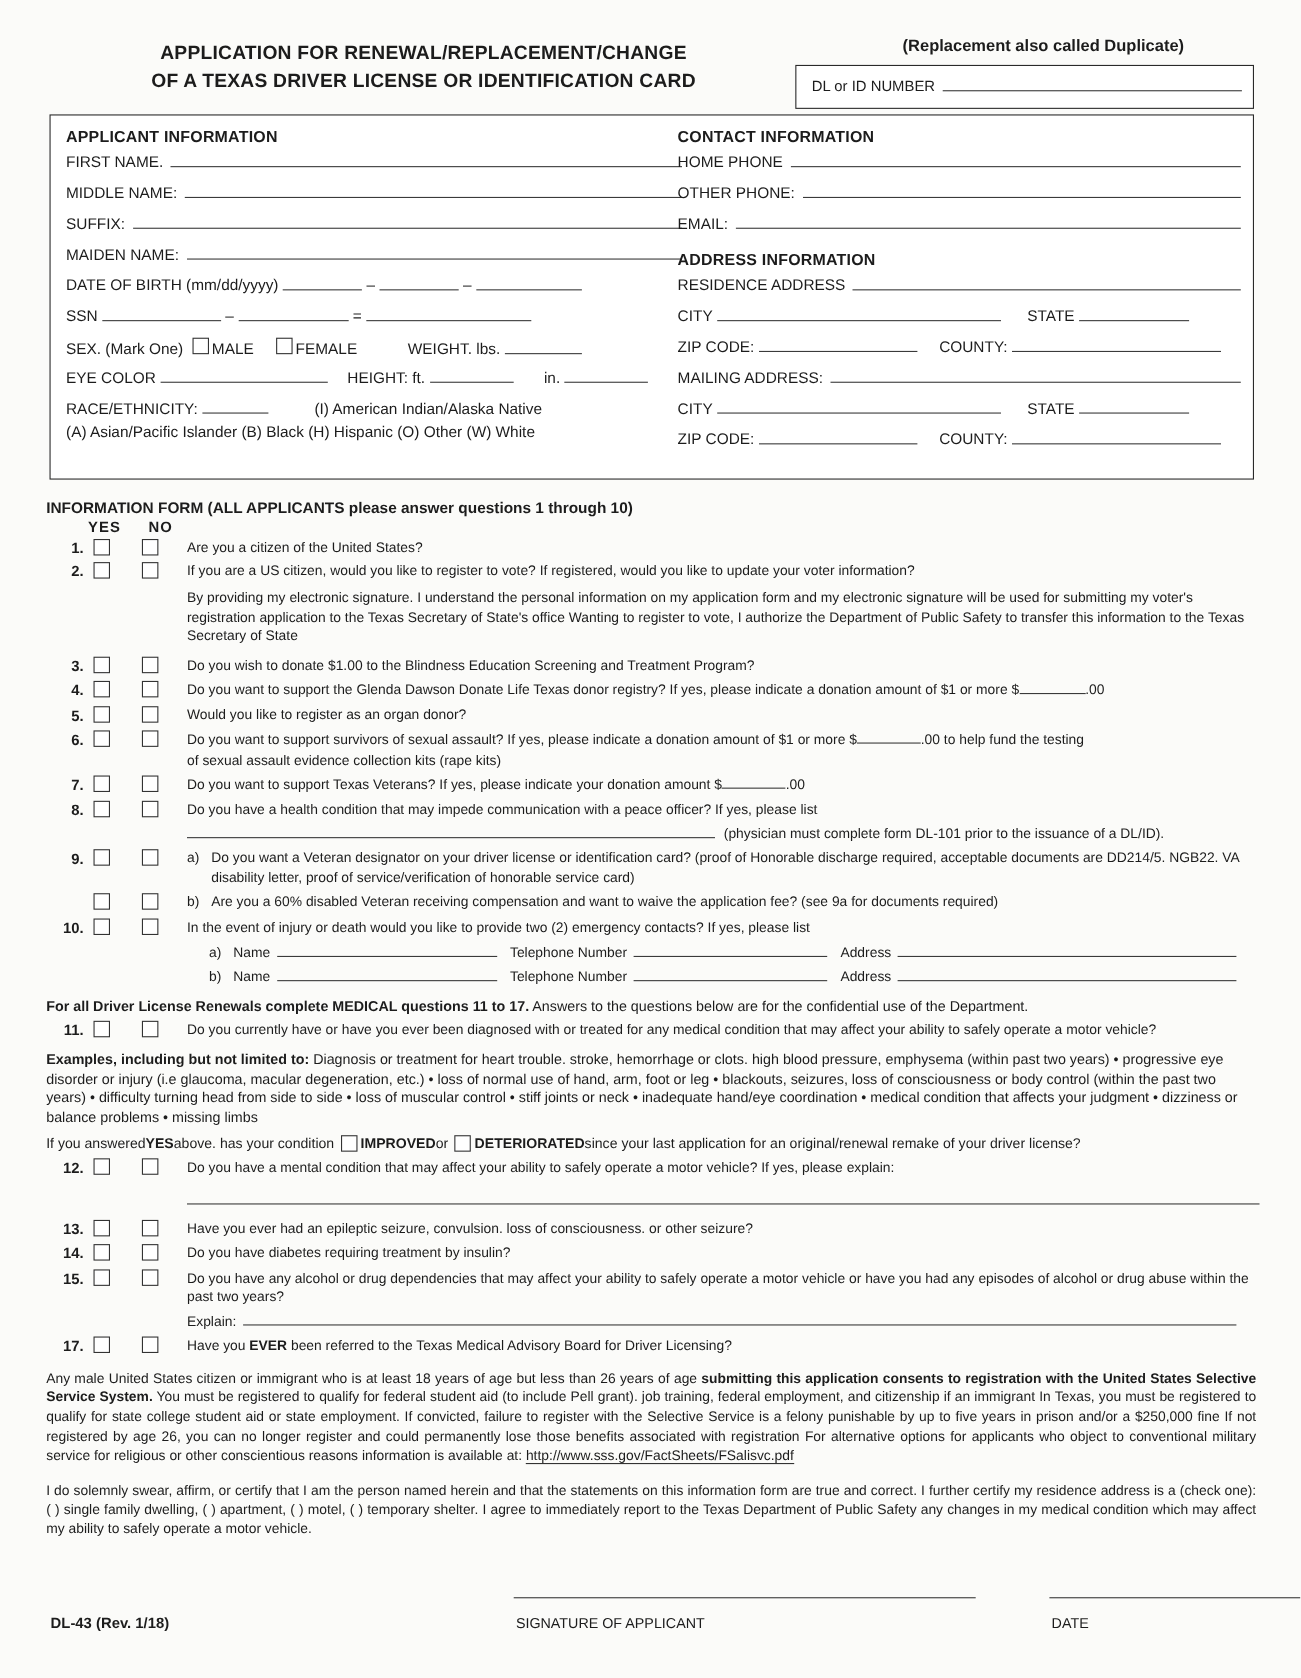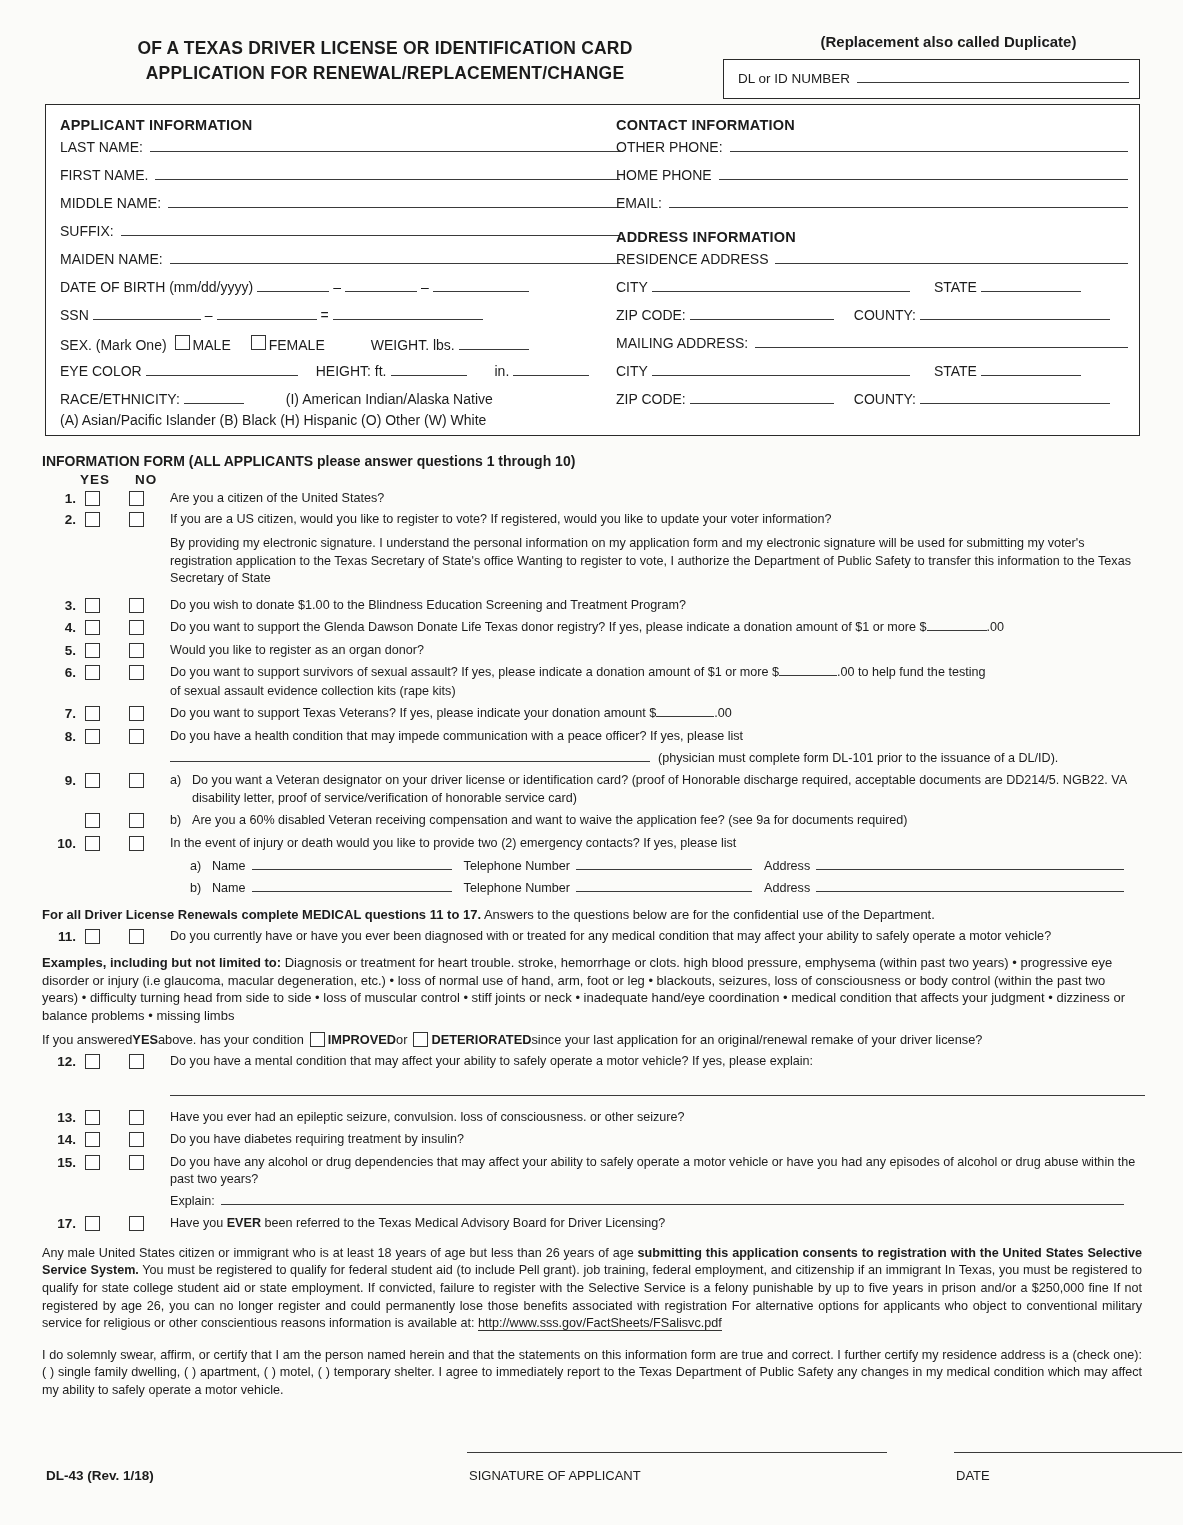--- a/index.html
+++ b/index.html
@@ -90,41 +90,37 @@
   .dateline { position: absolute; left: 912px; top: -16px; width: 228px; border-top: 1.3px solid #3a3a3a; }
   .datelabel { position: absolute; left: 914px; top: 0; font-size: 13px; }
 </style>
 </head>
 <body>
 
 <div class="page">
 
   <div class="header">
     <div class="title-block">
+      <div class="title-line">APPLICATION FOR RENEWAL/REPLACEMENT/CHANGE</div>
       <div class="title-line">OF A TEXAS DRIVER LICENSE OR IDENTIFICATION CARD</div>
-      <div class="title-line">APPLICATION FOR RENEWAL/REPLACEMENT/CHANGE</div>
     </div>
     <div class="dup-note">(Replacement also called Duplicate)</div>
     <div class="dl-box">
       <div class="dl-box-inner">
         <span class="dl-label">DL or ID NUMBER</span>
         <span class="fl"></span>
       </div>
     </div>
   </div>
 
   <div class="infobox">
 
     <div class="col col-left">
       <div class="sec-head">APPLICANT INFORMATION</div>
 
-      <div class="frow">
-        <span class="lbl">LAST NAME:</span>
-        <span class="fl"></span>
-      </div>
       <div class="frow">
         <span class="lbl">FIRST NAME.</span>
         <span class="fl"></span>
       </div>
       <div class="frow">
         <span class="lbl">MIDDLE NAME:</span>
         <span class="fl"></span>
       </div>
       <div class="frow">
         <span class="lbl">SUFFIX:</span>
@@ -172,25 +168,25 @@
         <span class="fl-fixed" style="width:60px"></span>
         <span class="lbl" style="margin-left:38px">(I) American Indian/Alaska Native</span>
       </div>
       <div class="race-note">(A) Asian/Pacific Islander   (B) Black   (H) Hispanic   (O) Other   (W) White</div>
     </div>
 
     <div class="col col-right">
       <div class="sec-head">CONTACT INFORMATION</div>
 
       <div class="frow">
+        <span class="lbl">HOME PHONE</span>
+        <span class="fl"></span>
+      </div>
+      <div class="frow">
         <span class="lbl">OTHER PHONE:</span>
-        <span class="fl"></span>
-      </div>
-      <div class="frow">
-        <span class="lbl">HOME PHONE</span>
         <span class="fl"></span>
       </div>
       <div class="frow">
         <span class="lbl">EMAIL:</span>
         <span class="fl"></span>
       </div>
 
       <div class="sec-head second">ADDRESS INFORMATION</div>
 
       <div class="frow">

